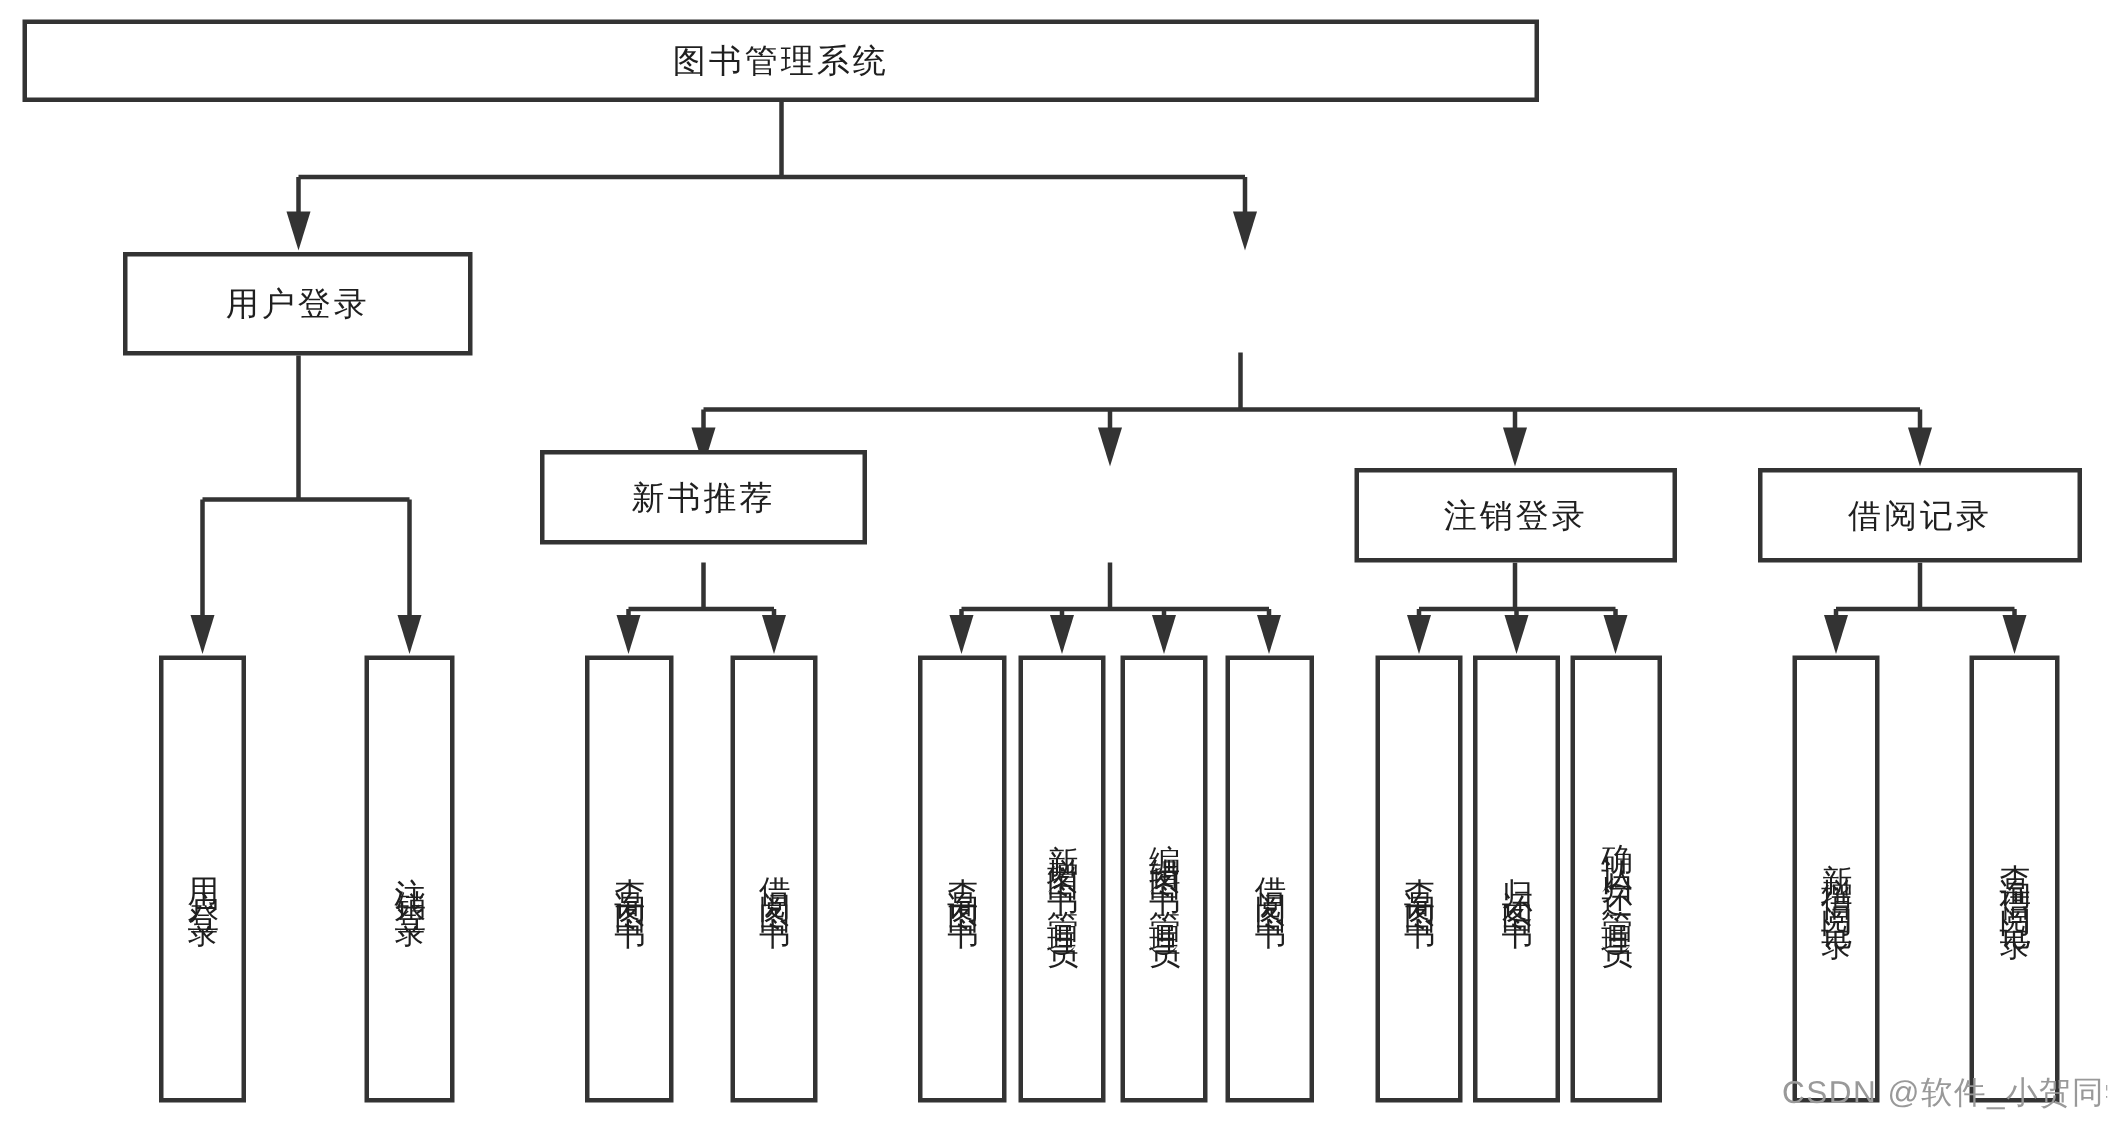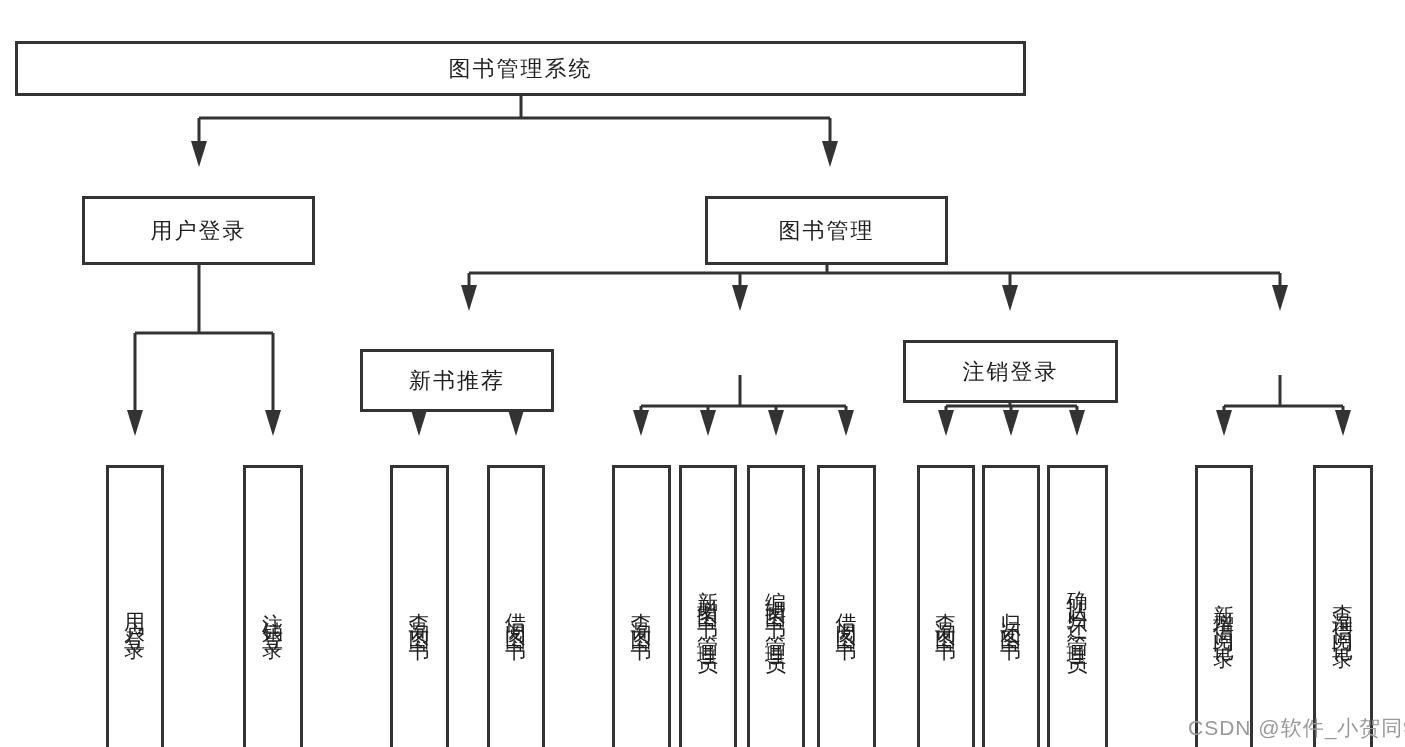--- a/index.html
+++ b/index.html
@@ -5,21 +5,20 @@
   html,body{margin:0;padding:0;background:#ffffff;}
   .canvas{
     position:relative;width:1405px;height:747px;background:#ffffff;
     font-family:"Liberation Sans",sans-serif;overflow:hidden;
   }
   .connectors{position:absolute;left:0;top:0;}
   .box{
     position:absolute;box-sizing:border-box;background:#ffffff;
     border:3px solid #333333;display:flex;align-items:center;justify-content:center;
     color:#1f1f1f;
-    margin-top:28px;
   }
   .h{font-size:22px;letter-spacing:2px;white-space:nowrap;}
   .v{
     writing-mode:vertical-rl;text-orientation:mixed;
     font-size:21px;letter-spacing:9px;line-height:1;
   }
   .watermark{
     position:absolute;left:1188px;top:714px;font-size:21px;color:#999999;
     letter-spacing:1px;white-space:nowrap;
   }
@@ -58,24 +57,24 @@
       <polygon points="1003,410 1019,410 1011,436"></polygon>
       <polygon points="1069,410 1085,410 1077,436"></polygon>
       <polygon points="1216,410 1232,410 1224,436"></polygon>
       <polygon points="1335,410 1351,410 1343,436"></polygon>
     </g>
   </svg>
 
   <div class="box h" style="left:15px;top:13px;width:1011px;height:55px">图书管理系统</div>
 
   <div class="box h" style="left:82px;top:168px;width:233px;height:69px">用户登录</div>
-  <div class="box h" style="left:705px;top:168px;width:243px;height:69px">图书管理</div>
 
-  <div class="box h" style="left:360px;top:321px;width:194px;height:63px">新书推荐</div>
+  <div class="box h" style="left:360px;top:300px;width:218px;height:63px">新书推荐</div>
   <div class="box h" style="left:903px;top:312px;width:215px;height:63px">注销登录</div>
+  <div class="box h" style="left:1172px;top:312px;width:216px;height:63px">借阅记录</div>
 
   <div class="box v" style="left:106px;top:437px;width:58px;height:298px">用户登录</div>
   <div class="box v" style="left:243px;top:437px;width:60px;height:298px">注销登录</div>
 
   <div class="box v" style="left:390px;top:437px;width:59px;height:298px">查询图书</div>
   <div class="box v" style="left:487px;top:437px;width:58px;height:298px">借阅图书</div>
 
   <div class="box v" style="left:612px;top:437px;width:59px;height:298px">查询图书</div>
   <div class="box v" style="left:679px;top:437px;width:58px;height:298px">新增图书（管理员）</div>
   <div class="box v" style="left:747px;top:437px;width:58px;height:298px">编辑图书（管理员）</div>

